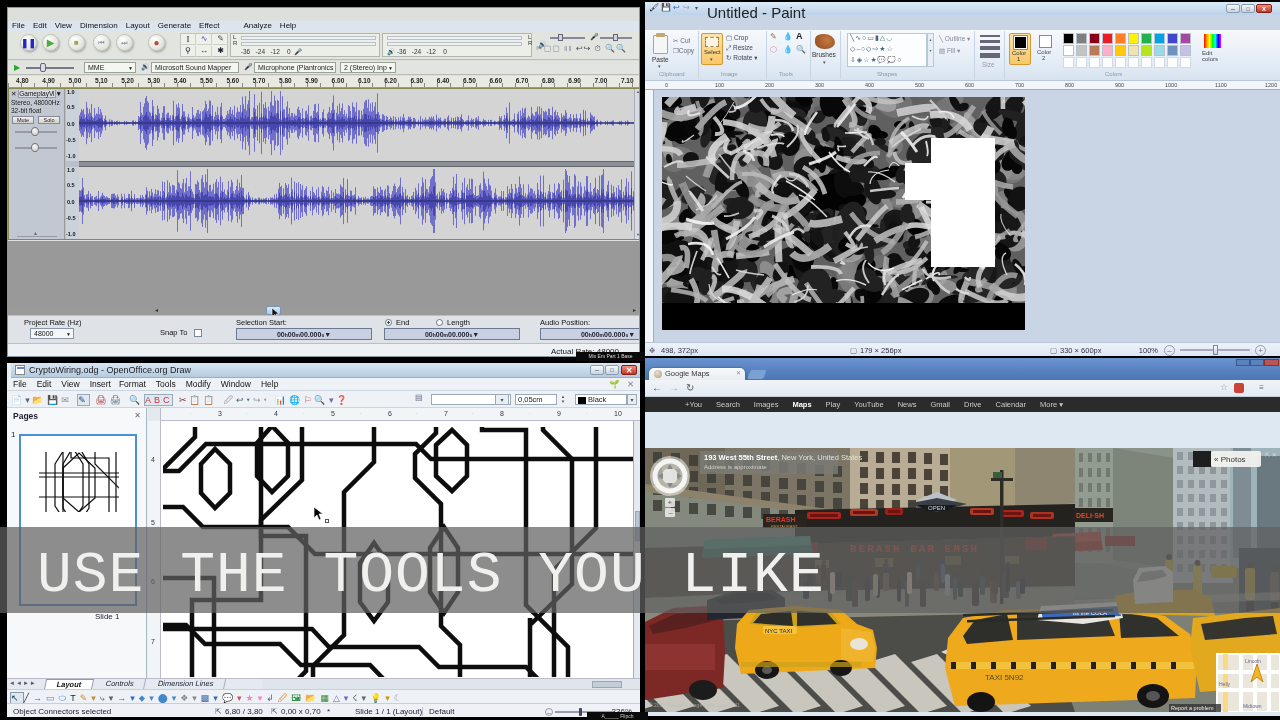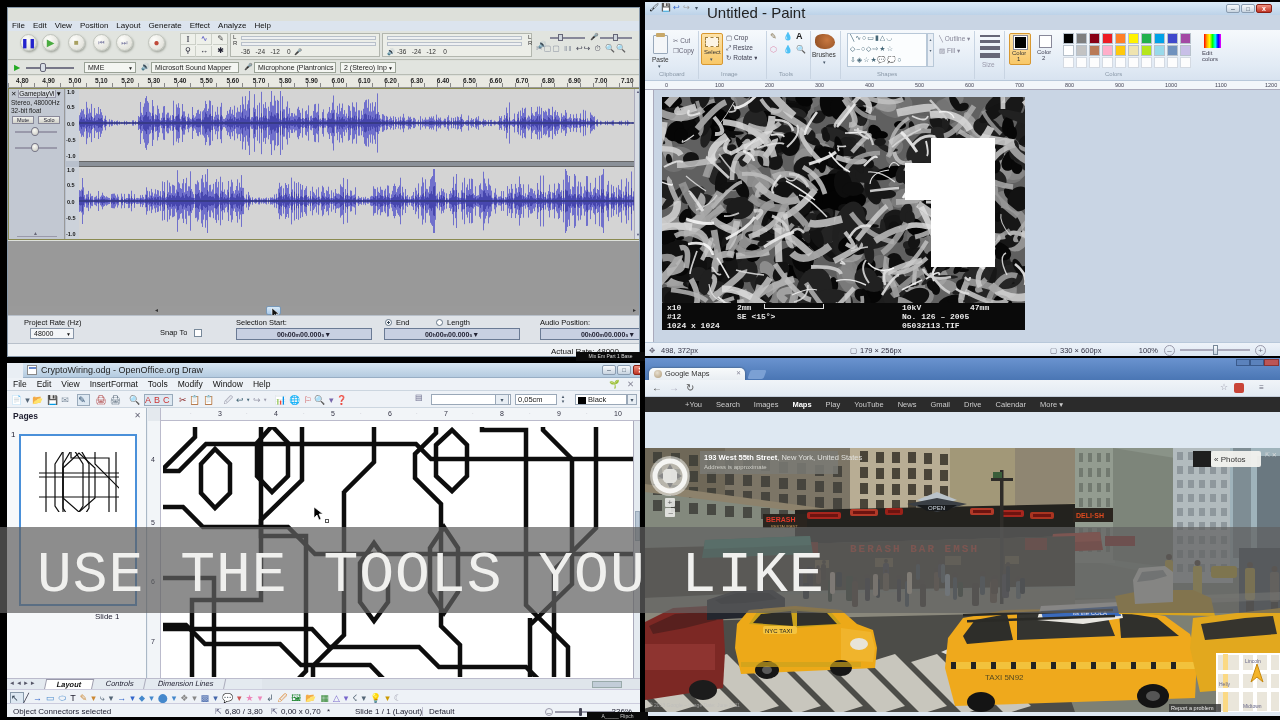--- a/index.html
+++ b/index.html
@@ -6,21 +6,21 @@
 body{font-family:"Liberation Sans",sans-serif;position:relative}
 .abs{position:absolute}
 .win{position:absolute;overflow:hidden}
 .tb{position:absolute;overflow:hidden;white-space:nowrap}
 </style></head><body>
 
 <div class="win" style="left:7px;top:7px;width:633px;height:350px;background:#dde0da;border:1px solid #8899aa">
 
 
  <div class="tb" style="left:0;top:13px;width:100%;height:10px;background:#dce4ee;font-size:8px;color:#111;line-height:10px">
-   <span style="margin-left:4px">File</span><span style="margin-left:8px">Edit</span><span style="margin-left:8px">View</span><span style="margin-left:8px">Position</span><span style="margin-left:8px">Layout</span><span style="margin-left:8px">Generate</span><span style="margin-left:8px">Effect</span><span style="margin-left:8px">Analyze</span><span style="margin-left:8px">Help</span>
+   <span style="margin-left:4px">File</span><span style="margin-left:8px">Edit</span><span style="margin-left:8px">View</span><span style="margin-left:8px">Dimension</span><span style="margin-left:8px">Layout</span><span style="margin-left:8px">Generate</span><span style="margin-left:8px">Effect</span><span style="margin-left:24px">Analyze</span><span style="margin-left:8px">Help</span>
  </div>
 
  <div class="abs" style="left:0;top:23px;width:100%;height:29px;background:#e1e4df;border-bottom:1px solid #b8bcb4">
 
    <div class="abs" style="left:12px;top:3px;width:17px;height:17px;border-radius:50%;background:radial-gradient(circle at 35% 30%,#fdfdfa,#dadad2);border:1px solid #c0c4bc;box-shadow:1px 1.5px 2px rgba(120,125,115,0.55);color:#2222cc;font-size:9px;font-weight:bold;text-align:center;line-height:16px">❚❚</div>
    <div class="abs" style="left:34px;top:3px;width:17px;height:17px;border-radius:50%;background:radial-gradient(circle at 35% 30%,#fdfdfa,#dadad2);border:1px solid #c0c4bc;box-shadow:1px 1.5px 2px rgba(120,125,115,0.55);color:#4aab40;font-size:10px;text-align:center;line-height:16px">▶</div>
    <div class="abs" style="left:60px;top:3px;width:17px;height:17px;border-radius:50%;background:radial-gradient(circle at 35% 30%,#fdfdfa,#dadad2);border:1px solid #c0c4bc;box-shadow:1px 1.5px 2px rgba(120,125,115,0.55);color:#a8a060;font-size:8px;text-align:center;line-height:16px">■</div>
    <div class="abs" style="left:85px;top:3px;width:17px;height:17px;border-radius:50%;background:radial-gradient(circle at 35% 30%,#fdfdfa,#dadad2);border:1px solid #c0c4bc;box-shadow:1px 1.5px 2px rgba(120,125,115,0.55);color:#8888aa;font-size:7px;text-align:center;line-height:16px">⏮</div>
    <div class="abs" style="left:108px;top:3px;width:17px;height:17px;border-radius:50%;background:radial-gradient(circle at 35% 30%,#fdfdfa,#dadad2);border:1px solid #c0c4bc;box-shadow:1px 1.5px 2px rgba(120,125,115,0.55);color:#8888aa;font-size:7px;text-align:center;line-height:16px">⏭</div>
    <div class="abs" style="left:140px;top:3px;width:17px;height:17px;border-radius:50%;background:radial-gradient(circle at 35% 30%,#fdfdfa,#dadad2);border:1px solid #c0c4bc;box-shadow:1px 1.5px 2px rgba(120,125,115,0.55);color:#c04a3a;font-size:10px;text-align:center;line-height:15px">●</div>
@@ -1154,64 +1154,52 @@
           <path d="M288 196 Q279 192 268 176" stroke="rgb(210,210,210)" stroke-width="2.7" fill="none" opacity="0.9"></path>
           <path d="M292 21 Q289 13 277 15" stroke="rgb(247,247,247)" stroke-width="1.3" fill="none" opacity="0.9"></path>
           <path d="M289 180 Q267 185 261 172" stroke="rgb(212,212,212)" stroke-width="2.7" fill="none" opacity="0.9"></path>
           <path d="M179 164 Q187 169 178 166" stroke="rgb(228,228,228)" stroke-width="1.7" fill="none" opacity="0.9"></path>
           <path d="M137 77 Q131 89 123 80" stroke="rgb(213,213,213)" stroke-width="1.5" fill="none" opacity="0.9"></path>
         </svg>
      
      <div class="abs" style="left:243px;top:66px;width:27px;height:37px;background:#fff"></div>
      <div class="abs" style="left:269px;top:41px;width:64px;height:129px;background:#fff"></div>
      
-     <div class="abs" style="left:0;top:206px;width:363px;height:27px;background:#0a0a0a;color:#e8e8e8;font-family:'Liberation Mono',monospace;font-size:8px;font-weight:bold">
-       <span class="abs" style="left:5px;top:0">x10</span>
-          <span class="abs" style="left:75px;top:0">2mm</span>
-          <span class="abs" style="left:102px;top:1px;width:60px;height:5px;border-left:1px solid #ddd;border-right:1px solid #ddd;border-bottom:1px solid #ddd"></span>
-          <span class="abs" style="left:240px;top:0">10kV</span>
-          <span class="abs" style="left:308px;top:0">47mm</span>
-       <span class="abs" style="left:5px;top:9px">#12</span>
-          <span class="abs" style="left:75px;top:9px">SE &lt;15°&gt;</span>
-          <span class="abs" style="left:240px;top:9px">No. 126 – 2005</span>
-       <span class="abs" style="left:5px;top:18px">1024 x 1024</span>
-          <span class="abs" style="left:240px;top:18px">05032113.TIF</span>
-     </div>
    </div>
  </div>
 
  <div class="abs" style="left:0;top:340px;width:635px;height:14px;background:linear-gradient(#eef3f9,#dce6f2);border-top:1px solid #b8c8da;font-size:7.5px;color:#334">
    <span class="abs" style="left:4px;top:3px;color:#667">✥</span>
    <span class="abs" style="left:16px;top:3px">498, 372px</span>
    <span class="abs" style="left:205px;top:3px;color:#667">▢</span>
    <span class="abs" style="left:215px;top:3px">179 × 256px</span>
    <span class="abs" style="left:405px;top:3px;color:#667">▢</span>
    <span class="abs" style="left:415px;top:3px">330 × 600px</span>
    <span class="abs" style="right:122px;top:3px">100%</span>
    <span class="abs" style="right:105px;top:2px;width:11px;height:11px;border-radius:50%;border:1px solid #99a;color:#667;font-size:8px;text-align:center;line-height:10px">–</span>
    <div class="abs" style="right:30px;top:6px;width:70px;height:2px;background:#aab"></div>
    <div class="abs" style="right:62px;top:2px;width:5px;height:10px;background:linear-gradient(#f8fafc,#c8d4e0);border:1px solid #789"></div>
    <span class="abs" style="right:14px;top:2px;width:11px;height:11px;border-radius:50%;border:1px solid #99a;color:#667;font-size:8px;text-align:center;line-height:10px">+</span>
  </div>
 </div>
 
 <div class="win" style="left:7px;top:363px;width:633px;height:354px;background:#e9eef4">
 
- <div class="abs" style="left:16px;top:0;width:100%;height:15px;background:linear-gradient(#d8e6f2,#b4cbe0);border-bottom:1px solid #98aec4">
+ <div class="abs" style="left:4px;top:0;width:100%;height:15px;background:linear-gradient(#d8e6f2,#b4cbe0);border-bottom:1px solid #98aec4">
    <div class="abs" style="left:4px;top:2px;width:10px;height:10px;background:#fff;border:1px solid #888">
         <div class="abs" style="left:1px;top:1px;width:7px;height:2px;background:#68c"></div>
       </div>
    <div class="abs" style="left:18px;top:2px;font-size:9px;color:#222">CryptoWiring.odg - OpenOffice.org Draw</div>
    <div class="abs" style="right:40px;top:2px;width:14px;height:10px;background:linear-gradient(#f8fafc,#c8d4e0);border:1px solid #8a9cb0;border-radius:2px;font-size:7px;text-align:center;line-height:8px;color:#345">–</div>
    <div class="abs" style="right:25px;top:2px;width:14px;height:10px;background:linear-gradient(#f8fafc,#c8d4e0);border:1px solid #8a9cb0;border-radius:2px;font-size:6px;text-align:center;line-height:9px;color:#345">□</div>
    <div class="abs" style="right:7px;top:2px;width:16px;height:10px;background:linear-gradient(#f09080,#c03525);border:1px solid #8a2015;border-radius:2px;color:#fff;font-size:8px;line-height:9px;text-align:center;font-weight:bold">✕</div>
  </div>
 
  <div class="tb" style="left:0;top:15px;width:100%;height:13px;background:#eef2f7;font-size:8.5px;color:#111;line-height:13px;border-bottom:1px solid #ccd6e0">
-   <span style="margin-left:6px">File</span><span style="margin-left:10px">Edit</span><span style="margin-left:10px">View</span><span style="margin-left:10px">Insert</span><span style="margin-left:0">Format</span><span style="margin-left:10px">Tools</span><span style="margin-left:10px">Modify</span><span style="margin-left:10px">Window</span><span style="margin-left:10px">Help</span>
+   <span style="margin-left:6px">File</span><span style="margin-left:10px">Edit</span><span style="margin-left:10px">View</span><span style="margin-left:10px">Insert</span><span style="margin-left:8px">Format</span><span style="margin-left:10px">Tools</span><span style="margin-left:10px">Modify</span><span style="margin-left:10px">Window</span><span style="margin-left:10px">Help</span>
    <span class="abs" style="right:20px;top:0;color:#494">🌱</span>
    <span class="abs" style="right:6px;top:0;color:#889">✕</span>
  </div>
 
  <div class="abs" style="left:0;top:28px;width:100%;height:17px;background:#eef2f7;border-bottom:1px solid #ccd6e0">
    <div class="tb" style="left:4px;top:2px;font-size:9px;letter-spacing:3px">
      <span style="color:#567">📄▾</span><span style="color:#c90">📂</span><span style="color:#368">💾</span><span style="color:#789">✉</span>
      <span style="border:1px solid #9ab;background:#dde8f2;color:#246">✎</span>
      <span style="color:#a33">🖨</span><span style="color:#567">🖨</span>
      <span style="color:#36a">🔍</span><span style="border:1px solid #9ab;background:#dde8f2;color:#c33">ABC</span>

